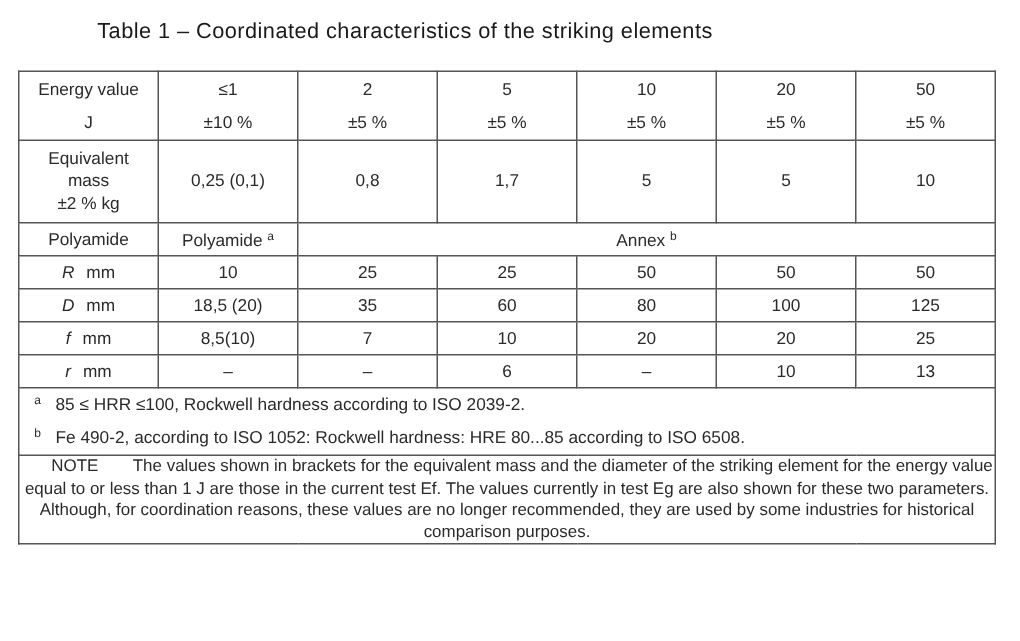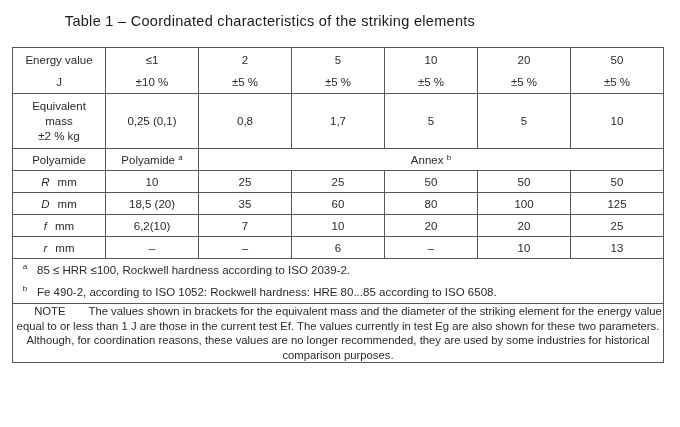--- a/index.html
+++ b/index.html
@@ -112,21 +112,21 @@
     <td>18,5 (20)</td>
     <td>35</td>
     <td>60</td>
     <td>80</td>
     <td>100</td>
     <td>125</td>
   </tr>
 
   <tr class="r-std">
     <td><span class="it sym">f</span><span>mm</span></td>
-    <td>6,2(10)</td>
+    <td>8,5(10)</td>
     <td>7</td>
     <td>10</td>
     <td>20</td>
     <td>20</td>
     <td>25</td>
   </tr>
 
   <tr class="r-std">
     <td><span class="it sym">r</span><span>mm</span></td>
     <td>–</td>

